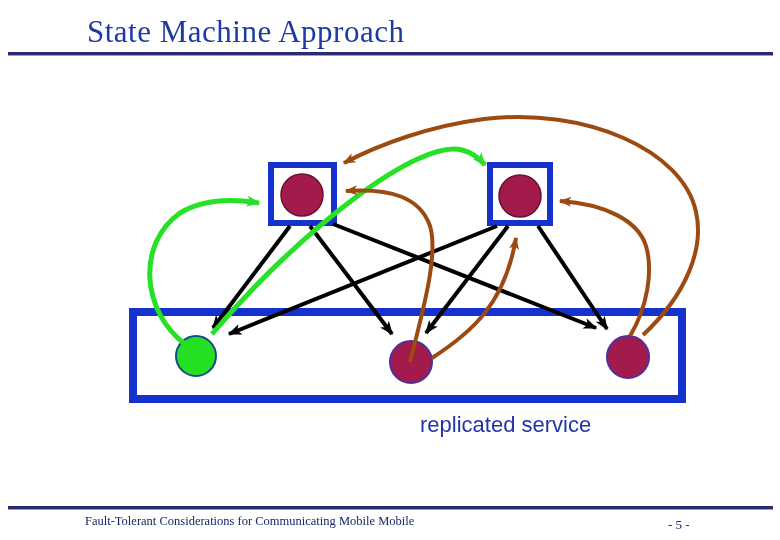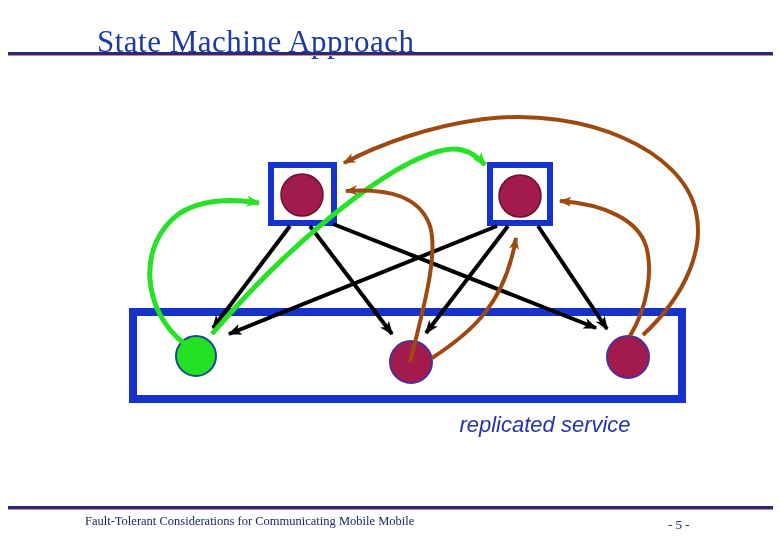--- a/index.html
+++ b/index.html
@@ -2,33 +2,33 @@
 <html style="--title-text: #1c3aa5; --rule-navy: #2b2b72; --rule-pink: #c98b9b; --box-blue: #1533cc; --crimson-fill: #a31b4c; --crimson-edge-top: #6b1030; --crimson-edge-bottom: #4b2f9e; --green-fill: #23e023; --green-edge: #164a8c; --black-arrow: #000000; --green-arrow: #27e127; --brown-arrow: #9c4a10; --caption-text: #2135a8; --footer-text: #14276b;"><head>
 <meta charset="utf-8">
 <style>
   html,body{margin:0;padding:0;}
   body{
     width:780px;height:540px;background:#ffffff;position:relative;overflow:hidden;
     font-family:"Liberation Sans",sans-serif;
   }
   .slide{position:absolute;inset:0;background:#ffffff;}
   .title{
-    position:absolute;left:85px;top:12px;margin:12px;
+    position:absolute;left:85px;top:12px;margin:2px;
     font-family:"Liberation Serif",serif;font-weight:normal;
     font-size:31px;color:var(--title-text);letter-spacing:0.5px;
   }
   .rule{position:absolute;left:8px;width:765px;}
   .rule .navy{height:3px;background:var(--rule-navy);}
   .rule .pink{height:1px;background:var(--rule-pink);}
   .rule-top{top:52px;}
   .rule-bottom{top:506px;}
   .diagram-svg{position:absolute;left:0;top:0;}
   .caption{
-    position:absolute;left:420px;top:412px;width:250px;text-align:center;
-    font-style:italic;font-size:22px;color:var(--caption-text);
+    position:absolute;left:420px;top:412px;width:250px;text-align:left;
+    font-size:22px;color:var(--caption-text);
   }
   .footer-left{
     position:absolute;left:85px;top:514px;
     font-family:"Liberation Serif",serif;font-size:12.5px;color:var(--footer-text);
   }
   .footer-right{
     position:absolute;left:668px;top:517px;
     font-family:"Liberation Serif",serif;font-size:13px;color:var(--footer-text);
   }
 </style>

